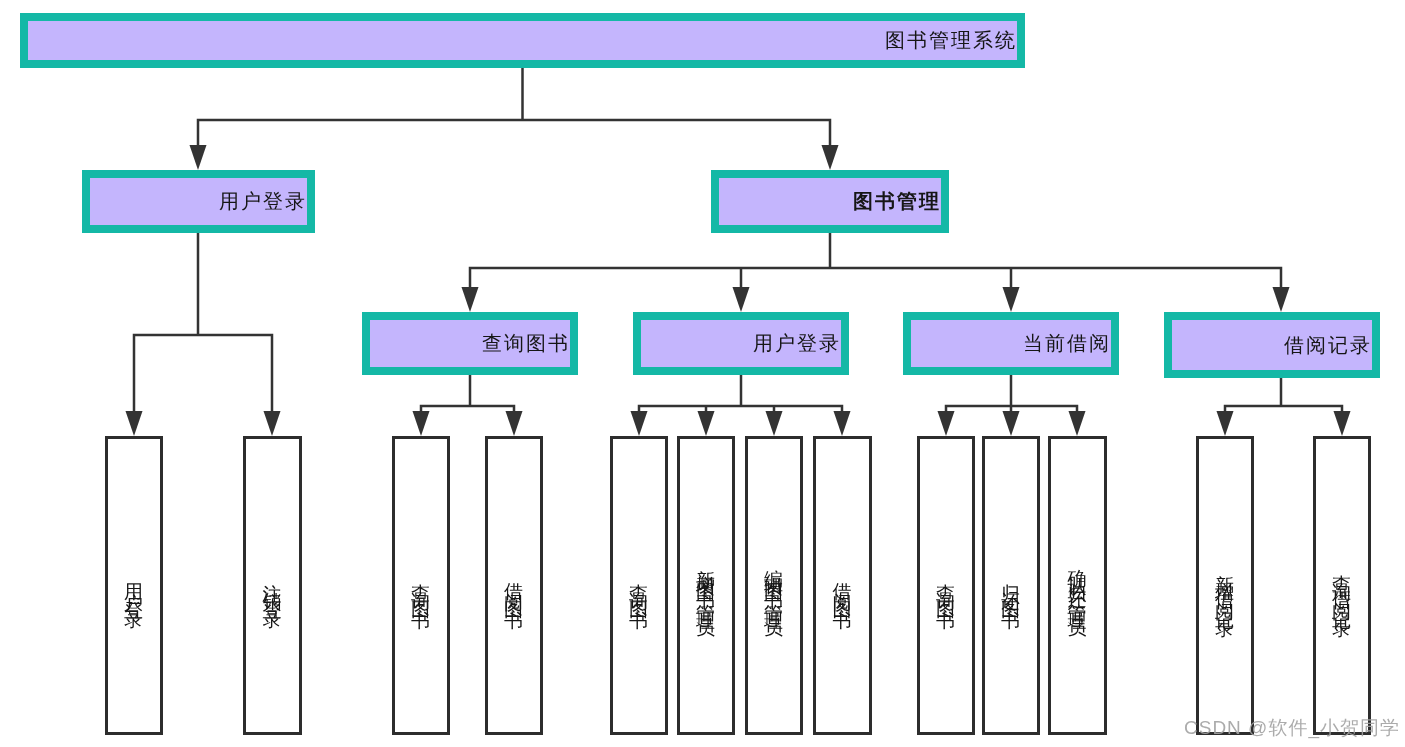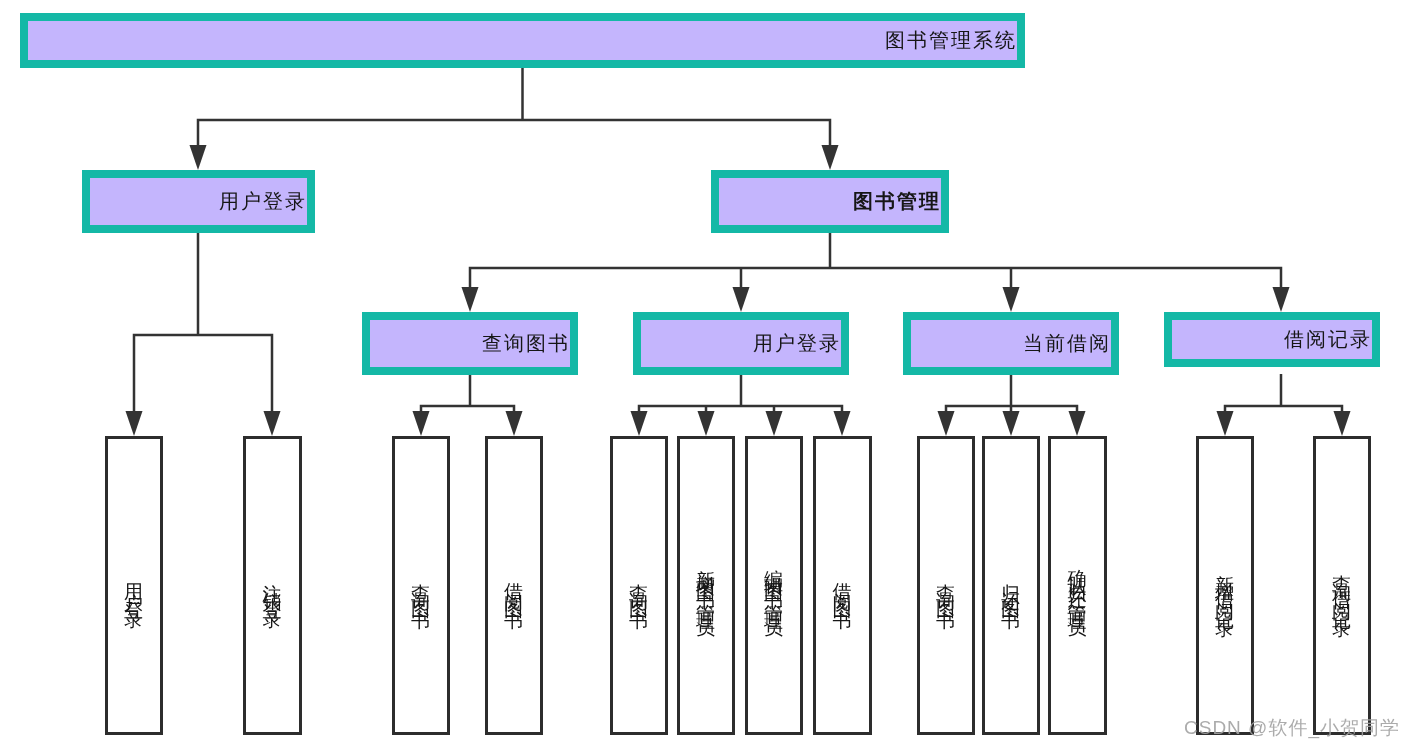--- a/index.html
+++ b/index.html
@@ -112,21 +112,21 @@
 
   <div class="hbox" style="left:362px; top:312px; width:216px; height:63px;">
     <span>查询图书</span>
   </div>
   <div class="hbox" style="left:633px; top:312px; width:216px; height:63px;">
     <span>用户登录</span>
   </div>
   <div class="hbox" style="left:903px; top:312px; width:216px; height:63px;padding-left:8px;">
     <span>当前借阅</span>
   </div>
-  <div class="hbox" style="left:1164px; top:312px; width:216px; height:55px;">
+  <div class="hbox" style="left:1164px; top:312px; width:216px; height:66px;">
     <span>借阅记录</span>
   </div>
 
   <div class="vbox" style="left:105px; top:436px; width:58px; height:299px;">
     <span class="vtext">用户登录</span>
   </div>
   <div class="vbox" style="left:243px; top:436px; width:59px; height:299px;">
     <span class="vtext">注销登录</span>
   </div>
 

